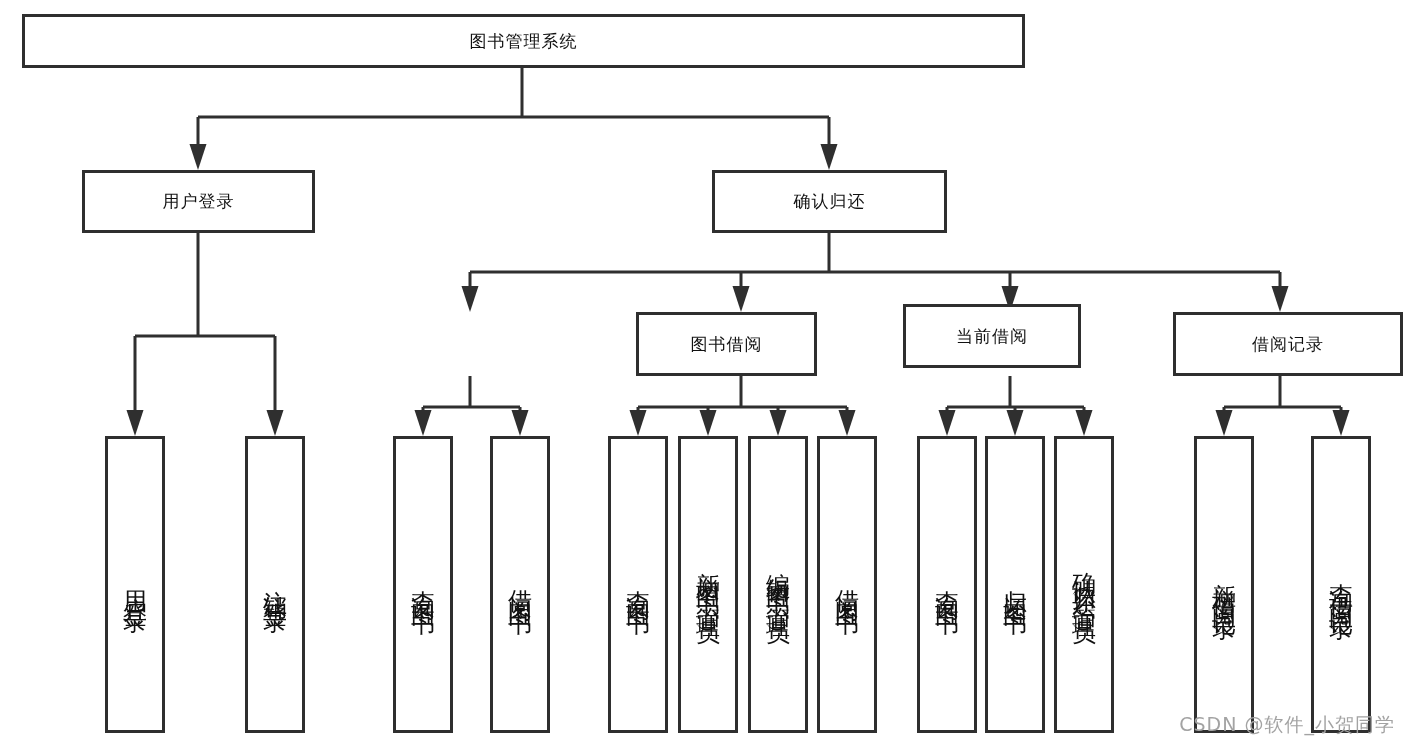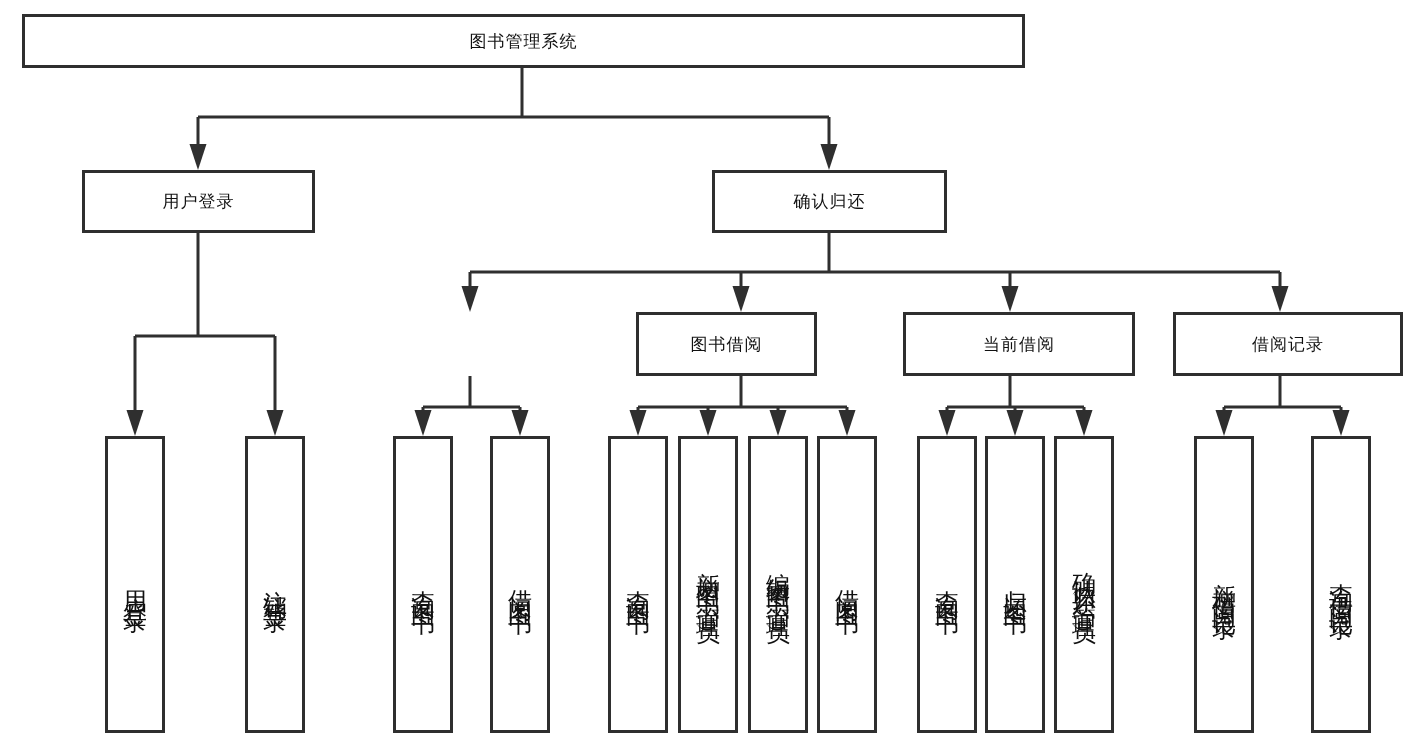--- a/index.html
+++ b/index.html
@@ -111,21 +111,21 @@
   <div class="node hbox" style="left:82px;top:170px;width:233px;height:63px">
     <span>用户登录</span>
   </div>
   <div class="node hbox" style="left:712px;top:170px;width:235px;height:63px">
     <span>确认归还</span>
   </div>
 
   <div class="node hbox" style="left:636px;top:312px;width:181px;height:64px">
     <span>图书借阅</span>
   </div>
-  <div class="node hbox" style="left:903px;top:312px;width:232px;height:64px">
+  <div class="node hbox" style="left:903px;top:304px;width:178px;height:64px">
     <span>当前借阅</span>
   </div>
   <div class="node hbox" style="left:1173px;top:312px;width:230px;height:64px">
     <span>借阅记录</span>
   </div>
 
   <div class="node vbox" style="left:105px;top:436px;width:60px;height:297px">
     <span>用户登录</span>
   </div>
   <div class="node vbox" style="left:245px;top:436px;width:60px;height:297px">
@@ -162,13 +162,14 @@
     <span>确认归还（管理员）</span>
   </div>
 
   <div class="node vbox" style="left:1194px;top:436px;width:60px;height:297px">
     <span>新增借阅记录</span>
   </div>
   <div class="node vbox" style="left:1311px;top:436px;width:60px;height:297px">
     <span>查询借阅记录</span>
   </div>
 
+  <div class="watermark">CSDN @软件_小贺同学</div>
 </div>
 
 </body></html>

